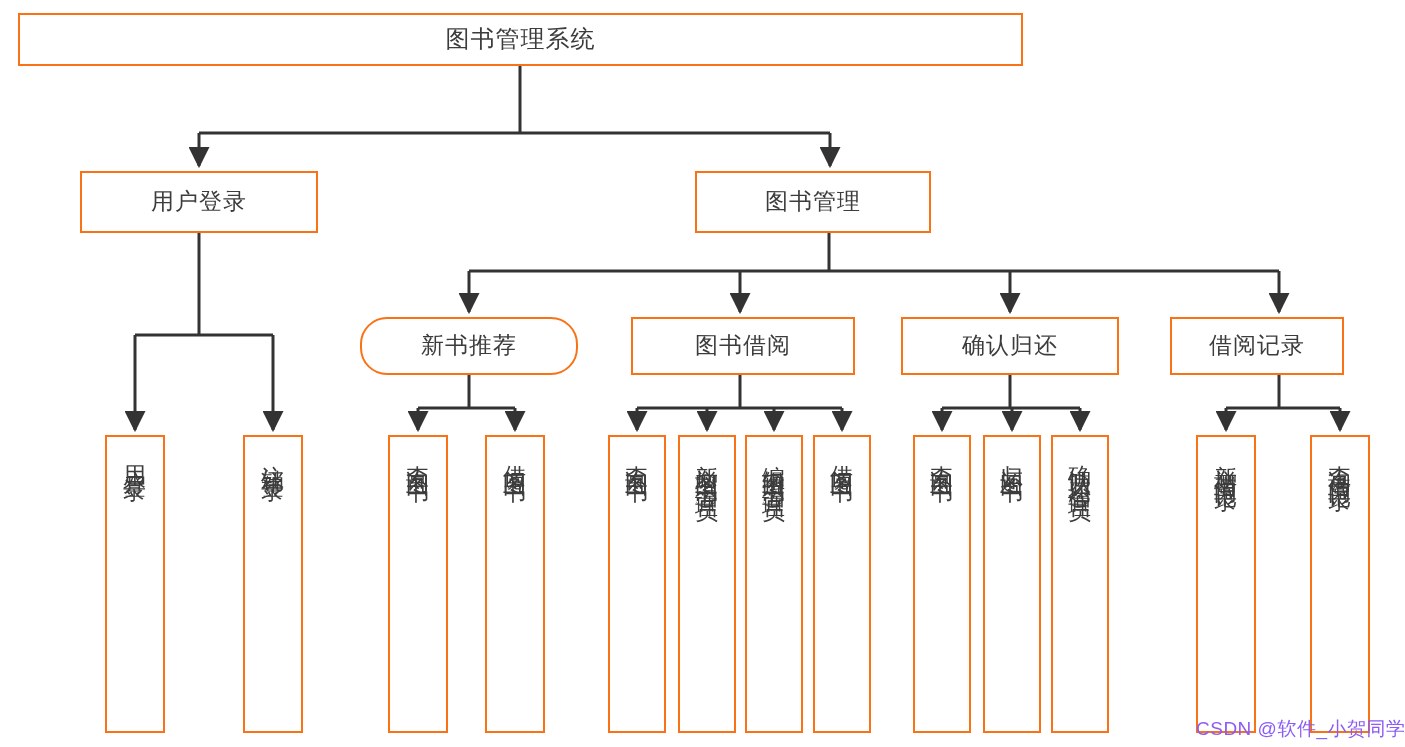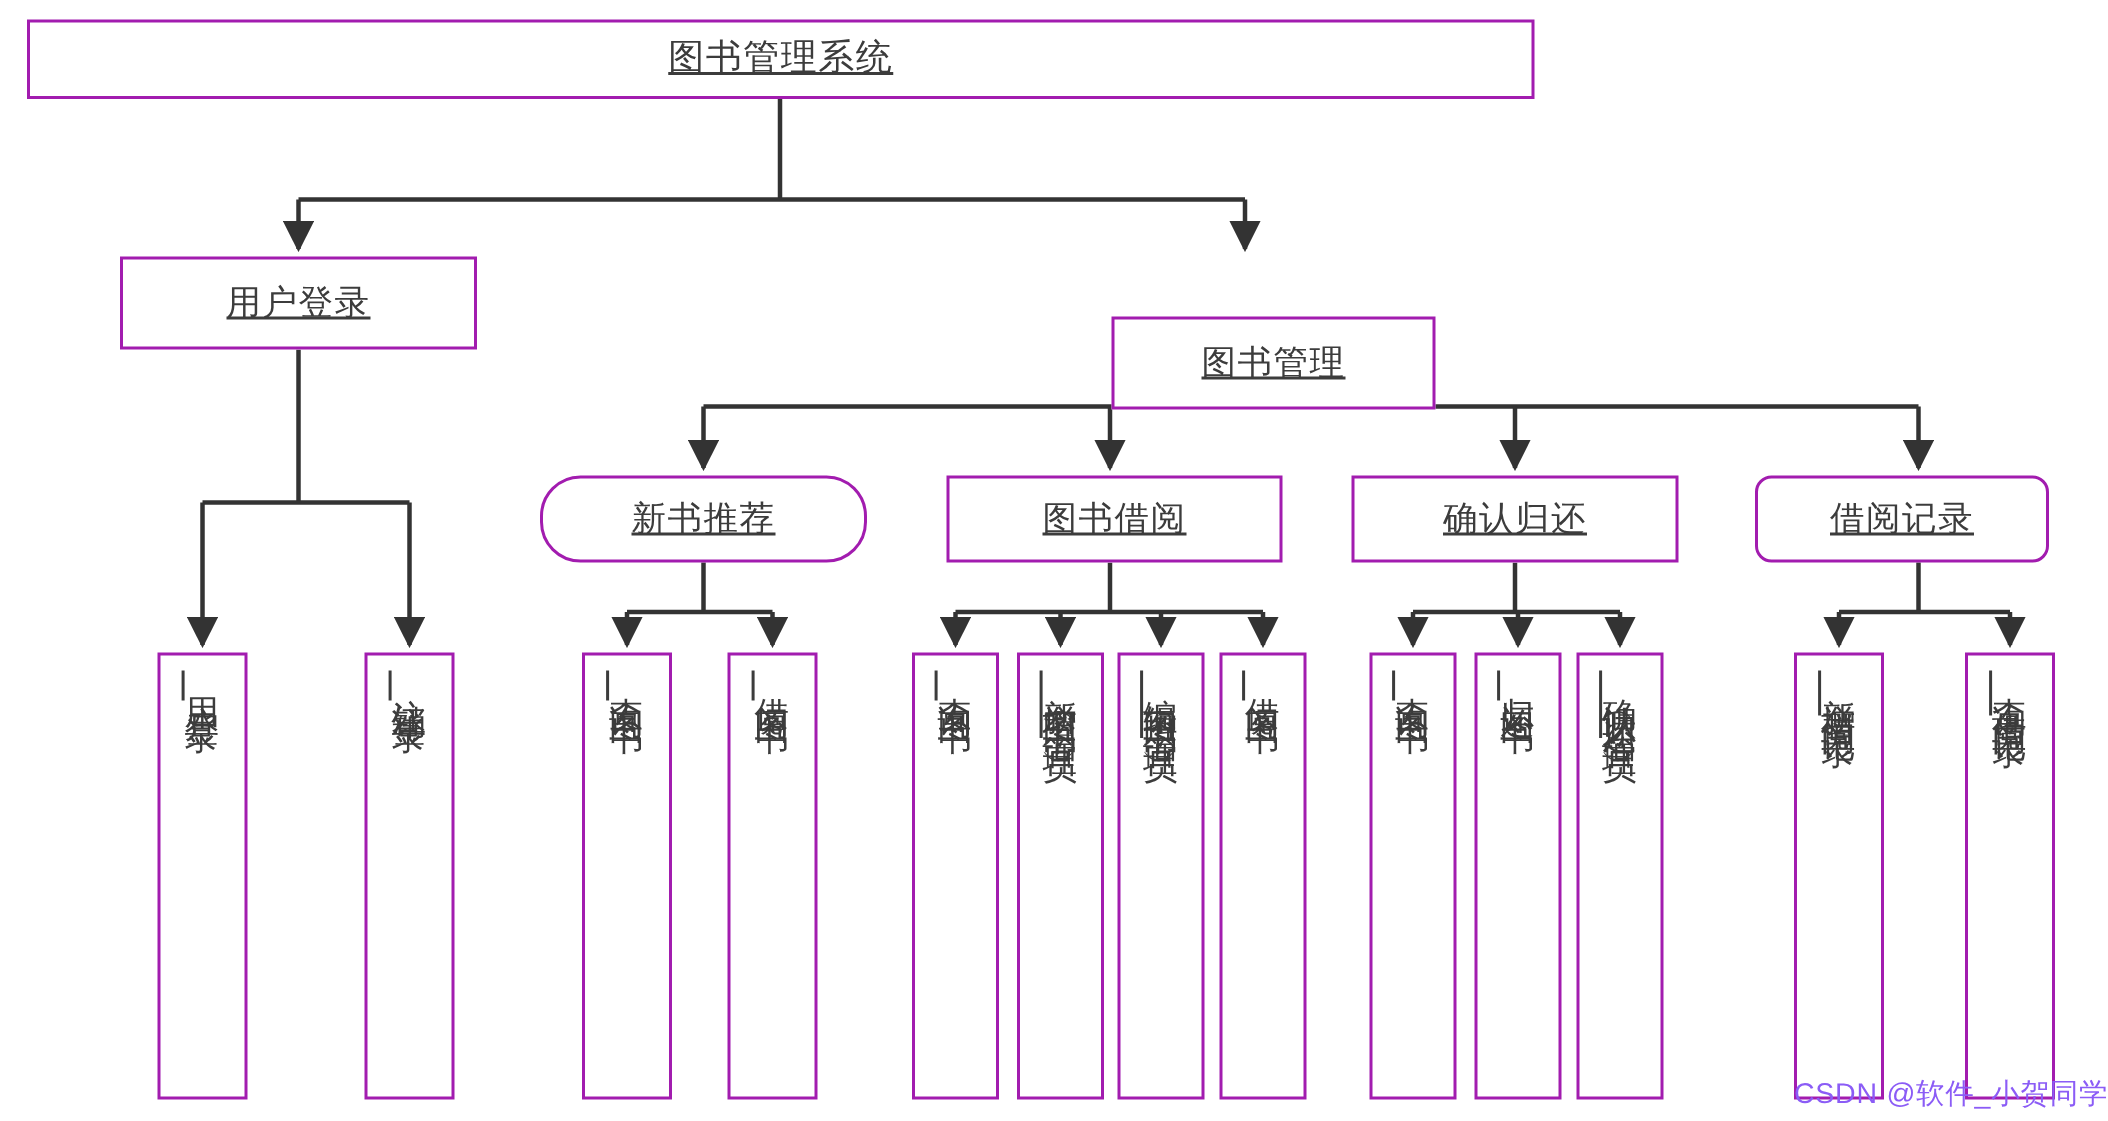--- a/index.html
+++ b/index.html
@@ -23,27 +23,26 @@
     left: 0;
     top: 0;
     width: 1405px;
     height: 747px;
     pointer-events: none;
   }
   .node {
     position: absolute;
     box-sizing: border-box;
     background: #ffffff;
-    border: 2px solid #a21caf;
+    border: 2px solid #f97316;
     display: flex;
     align-items: center;
     justify-content: center;
     color: #3c3c3c;
     z-index: 2;
-    text-decoration: underline;
   }
   .node.horiz {
     font-size: 23px;
     letter-spacing: 1px;
     line-height: 1.1;
   }
   .node.root {
     font-size: 24px;
   }
   .node.leaf {
@@ -126,34 +125,34 @@
     </g>
   </svg>
 
   <div class="node horiz root" style="left:18px; top:13px; width:1005px; height:53px;">
     <span>图书管理系统</span>
   </div>
 
   <div class="node horiz" style="left:80px; top:171px; width:238px; height:62px;">
     <span>用户登录</span>
   </div>
-  <div class="node horiz" style="left:741px; top:171px; width:216px; height:62px;margin-top:40px;">
+  <div class="node horiz" style="left:695px; top:171px; width:236px; height:62px;">
     <span>图书管理</span>
   </div>
 
   <div class="node horiz" style="left:360px; top:317px; width:218px; height:58px;border-radius:27px;">
     <span>新书推荐</span>
   </div>
   <div class="node horiz" style="left:631px; top:317px; width:224px; height:58px;">
     <span>图书借阅</span>
   </div>
   <div class="node horiz" style="left:901px; top:317px; width:218px; height:58px;">
     <span>确认归还</span>
   </div>
-  <div class="node horiz" style="left:1170px; top:317px; width:196px; height:58px;border-radius:11px;">
+  <div class="node horiz" style="left:1170px; top:317px; width:174px; height:58px;">
     <span>借阅记录</span>
   </div>
 
   <div class="node leaf" style="left:105px; top:435px; width:60px; height:298px;">
     <span class="vlabel">用户登录</span>
   </div>
   <div class="node leaf" style="left:243px; top:435px; width:60px; height:298px;">
     <span class="vlabel">注销登录</span>
   </div>
   <div class="node leaf" style="left:388px; top:435px; width:60px; height:298px;">

